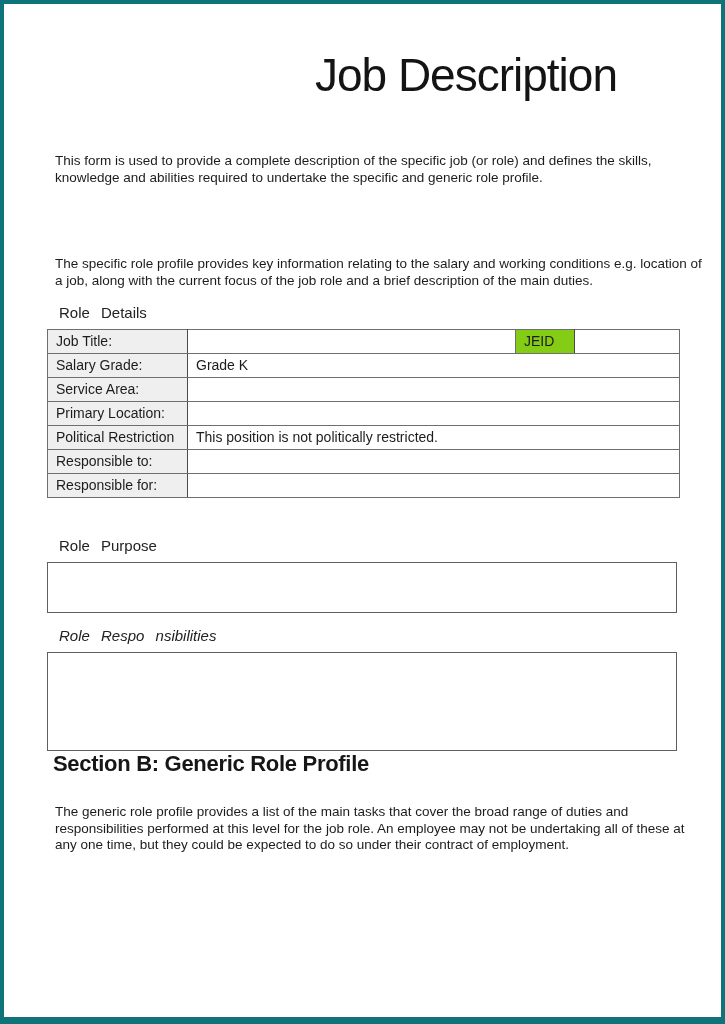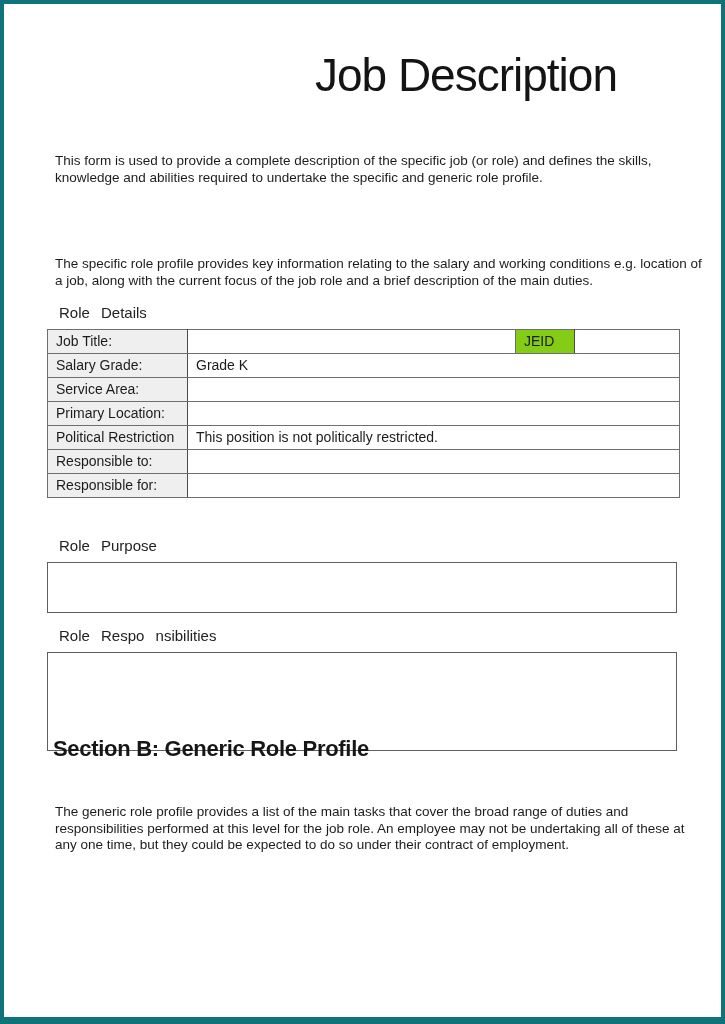--- a/index.html
+++ b/index.html
@@ -56,32 +56,32 @@
   .section-heading {
     position: absolute;
     margin: 0;
     font-size: 22px;
     font-weight: 600;
     letter-spacing: -0.3px;
     color: #161616;
     white-space: nowrap;
   }
   .sa-heading { top: 216px; left: 49px; }
-  .sb-heading { top: 732px; left: 49px; text-align: center; }
+  .sb-heading { top: 747px; left: 49px; text-align: center; }
 
   .role-label {
     position: absolute;
     font-size: 15px;
     color: #222222;
     word-spacing: 7px;
     white-space: pre;
   }
   .rd-label { top: 300px; left: 55px; }
   .rp-label { top: 533px; left: 55px; }
-  .rr-label { top: 623px; left: 55px; }
+  .rr-label { top: 623px; left: 55px; font-style: italic; }
 
   
   .role-table {
     position: absolute;
     top: 325px;
     left: 43px;
     width: 632px;
     border-collapse: collapse;
     table-layout: fixed;
     font-size: 14px;

